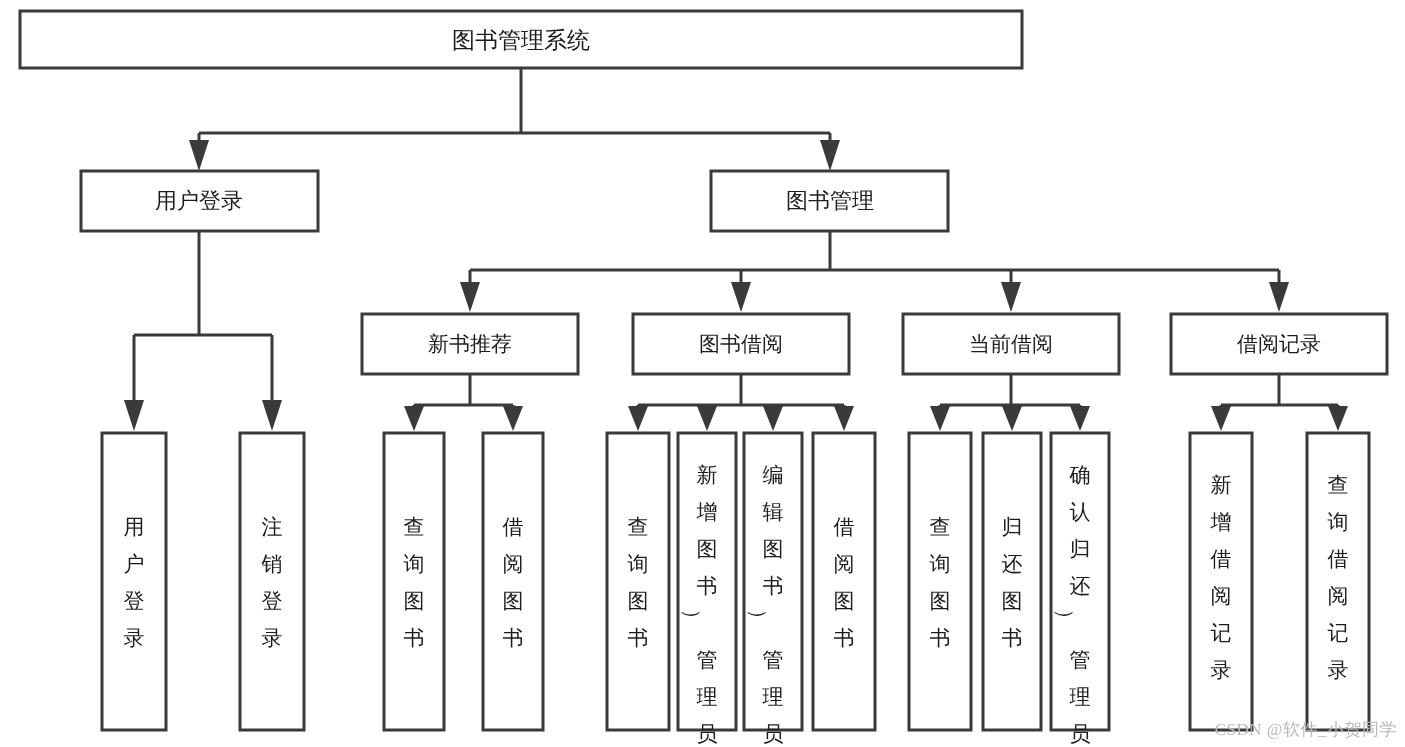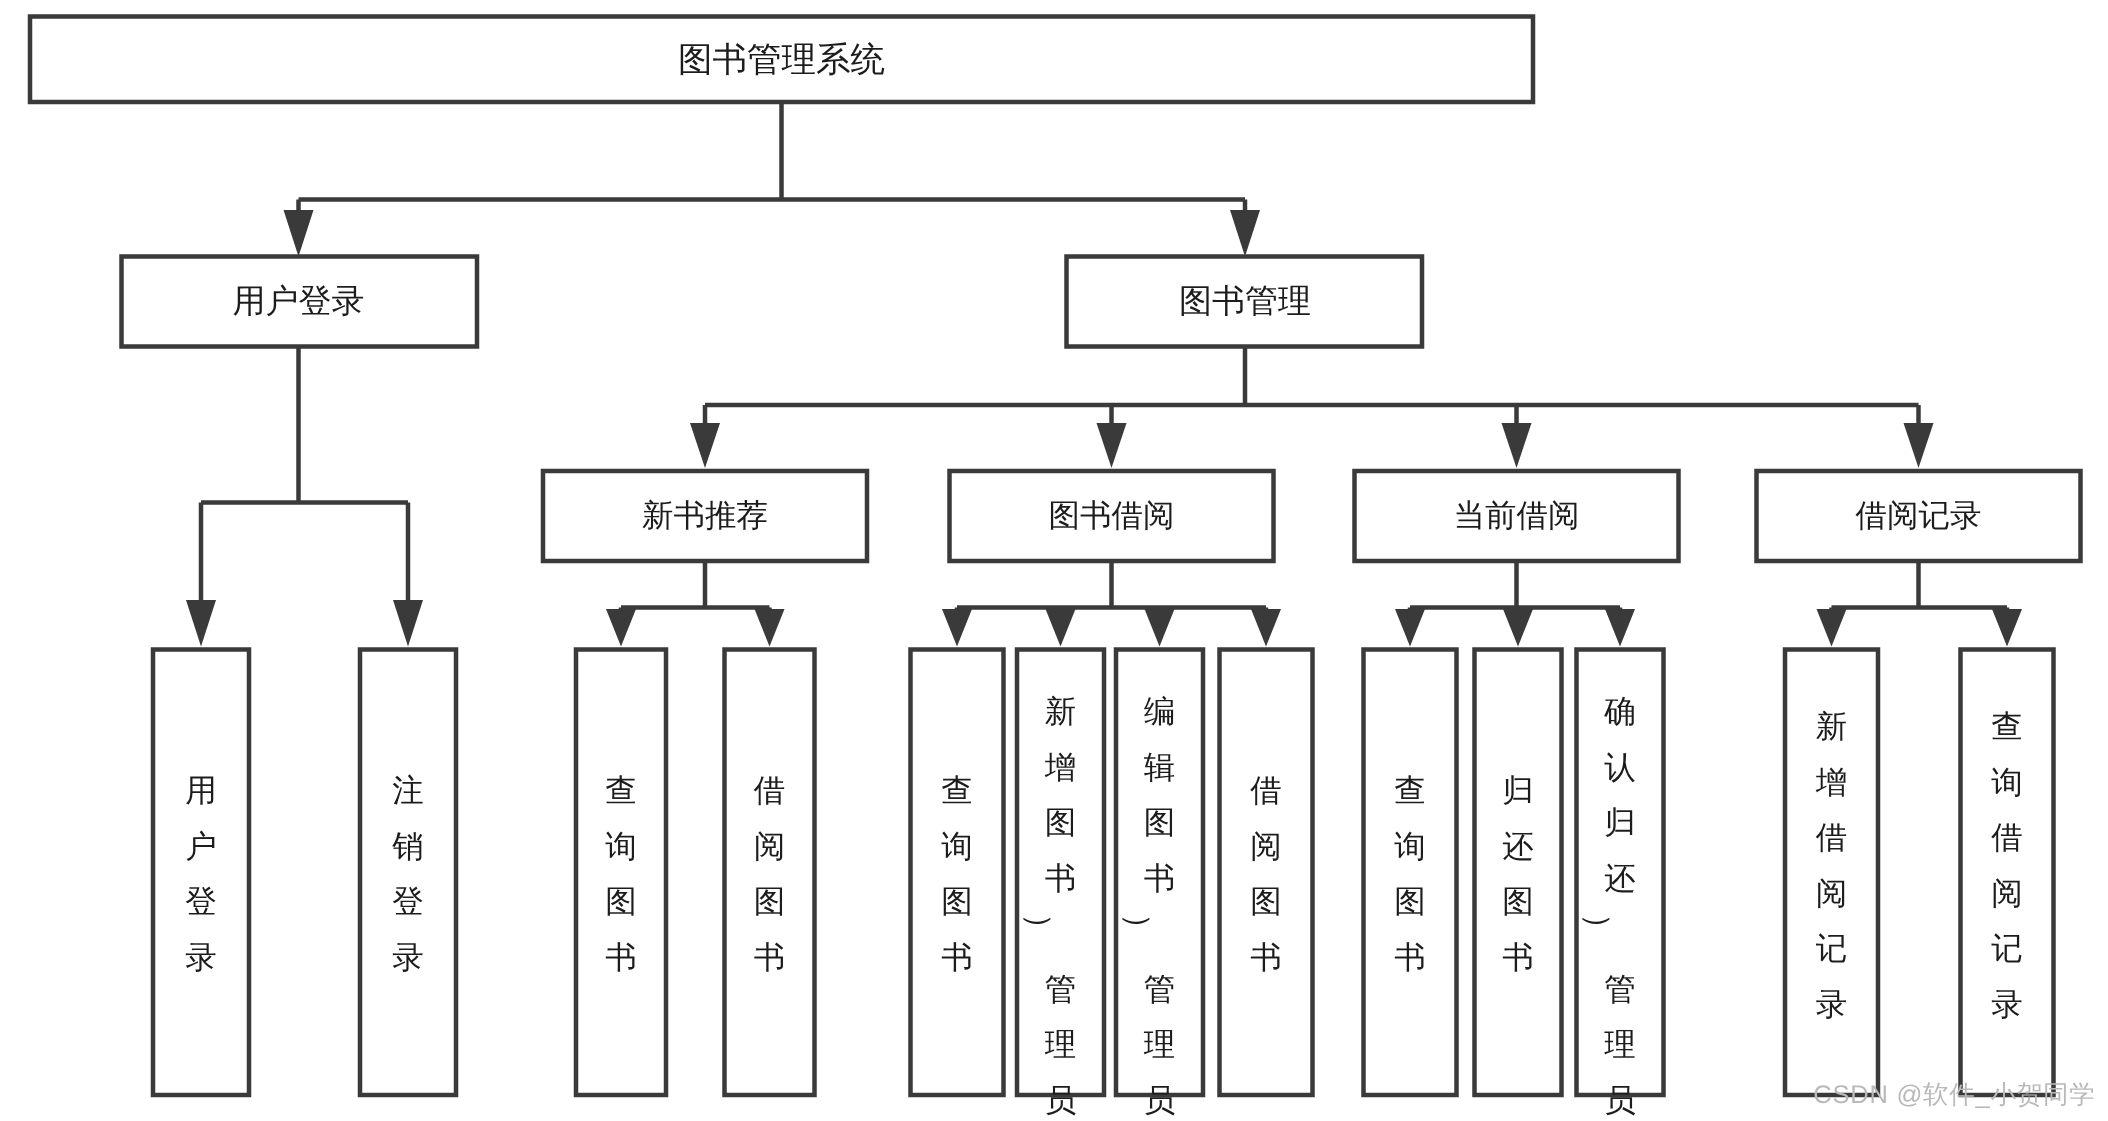--- a/index.html
+++ b/index.html
@@ -56,21 +56,21 @@
     stroke-linecap: butt;
   }
   .arrow-head {
     fill: #3a3a3a;
     stroke: none;
   }
   .watermark {
     position: absolute;
     right: 8px;
     bottom: 6px;
-    font-family: Liberation Sans, sans-serif;
+    font-family: Liberation Serif, serif;
     font-size: 17px;
     color: #b9b9b9;
     white-space: nowrap;
     letter-spacing: 0.5px;
     pointer-events: none;
   }
 </style>
 </head>
 <body>
 

